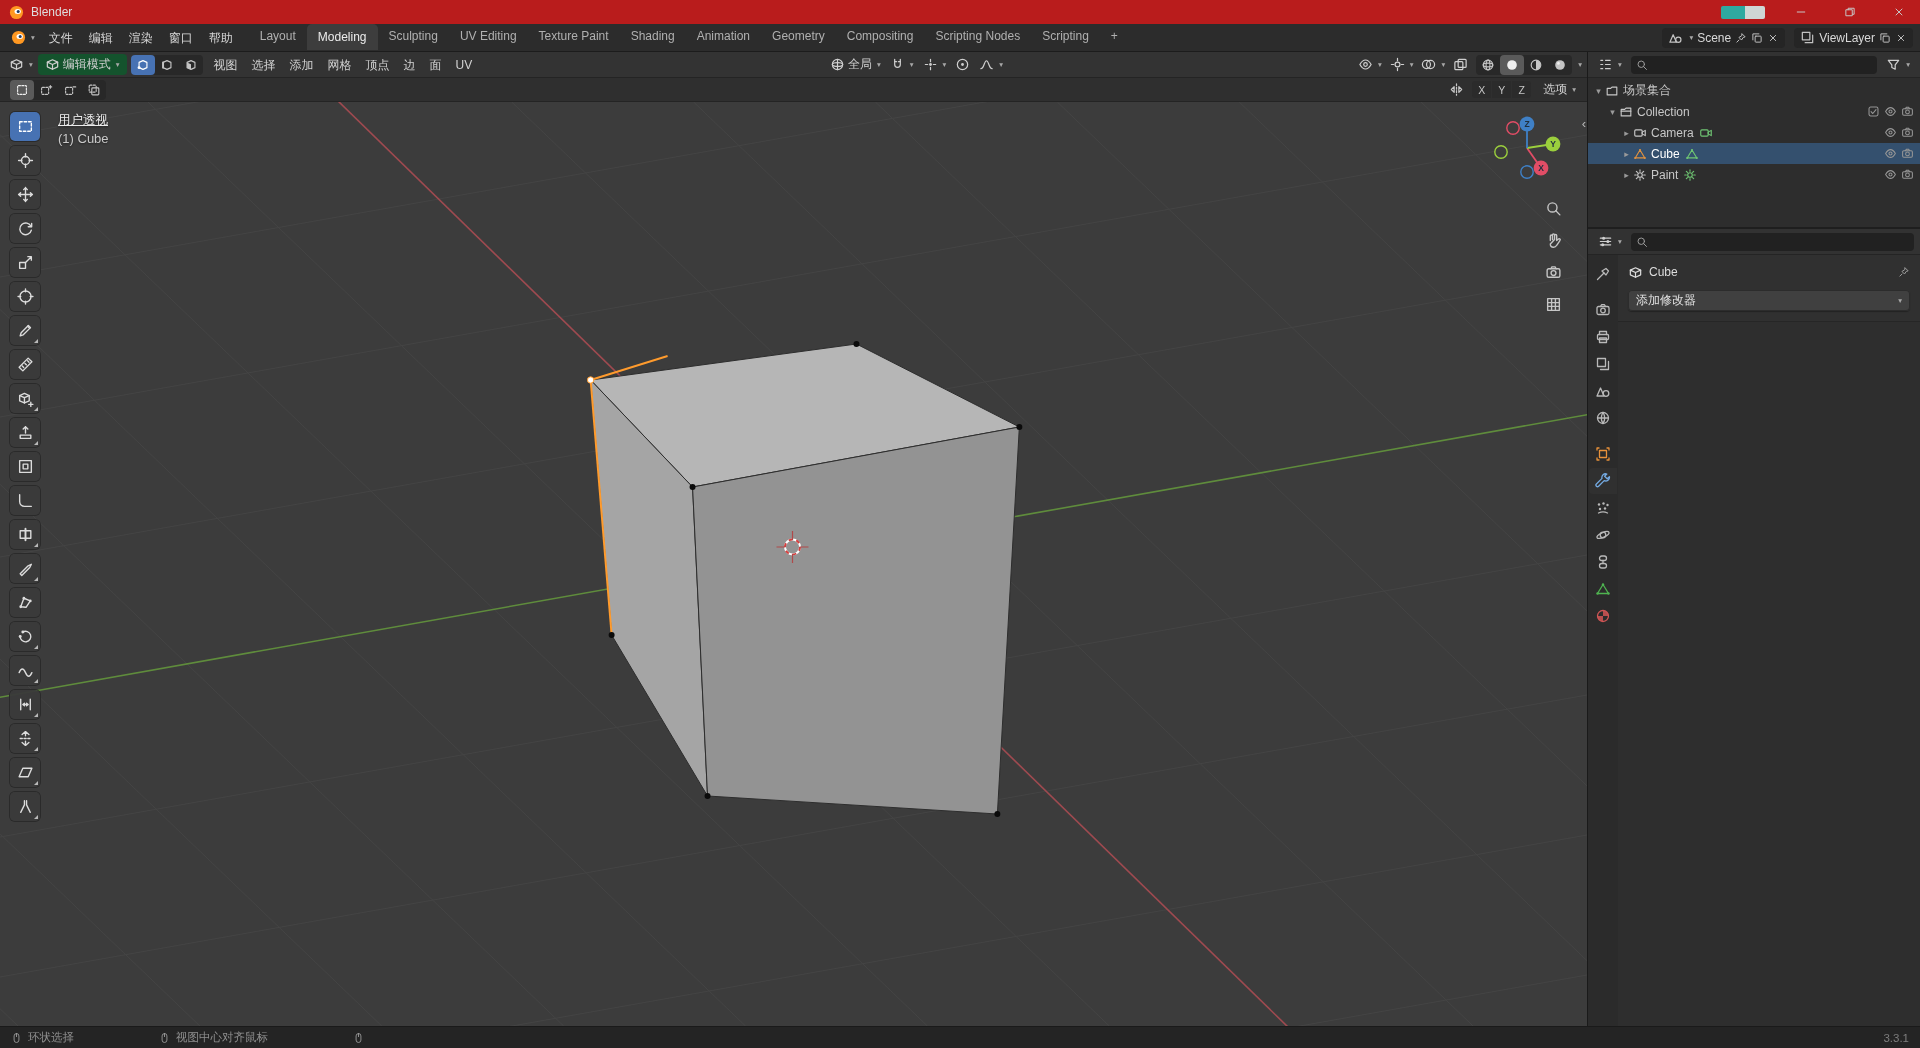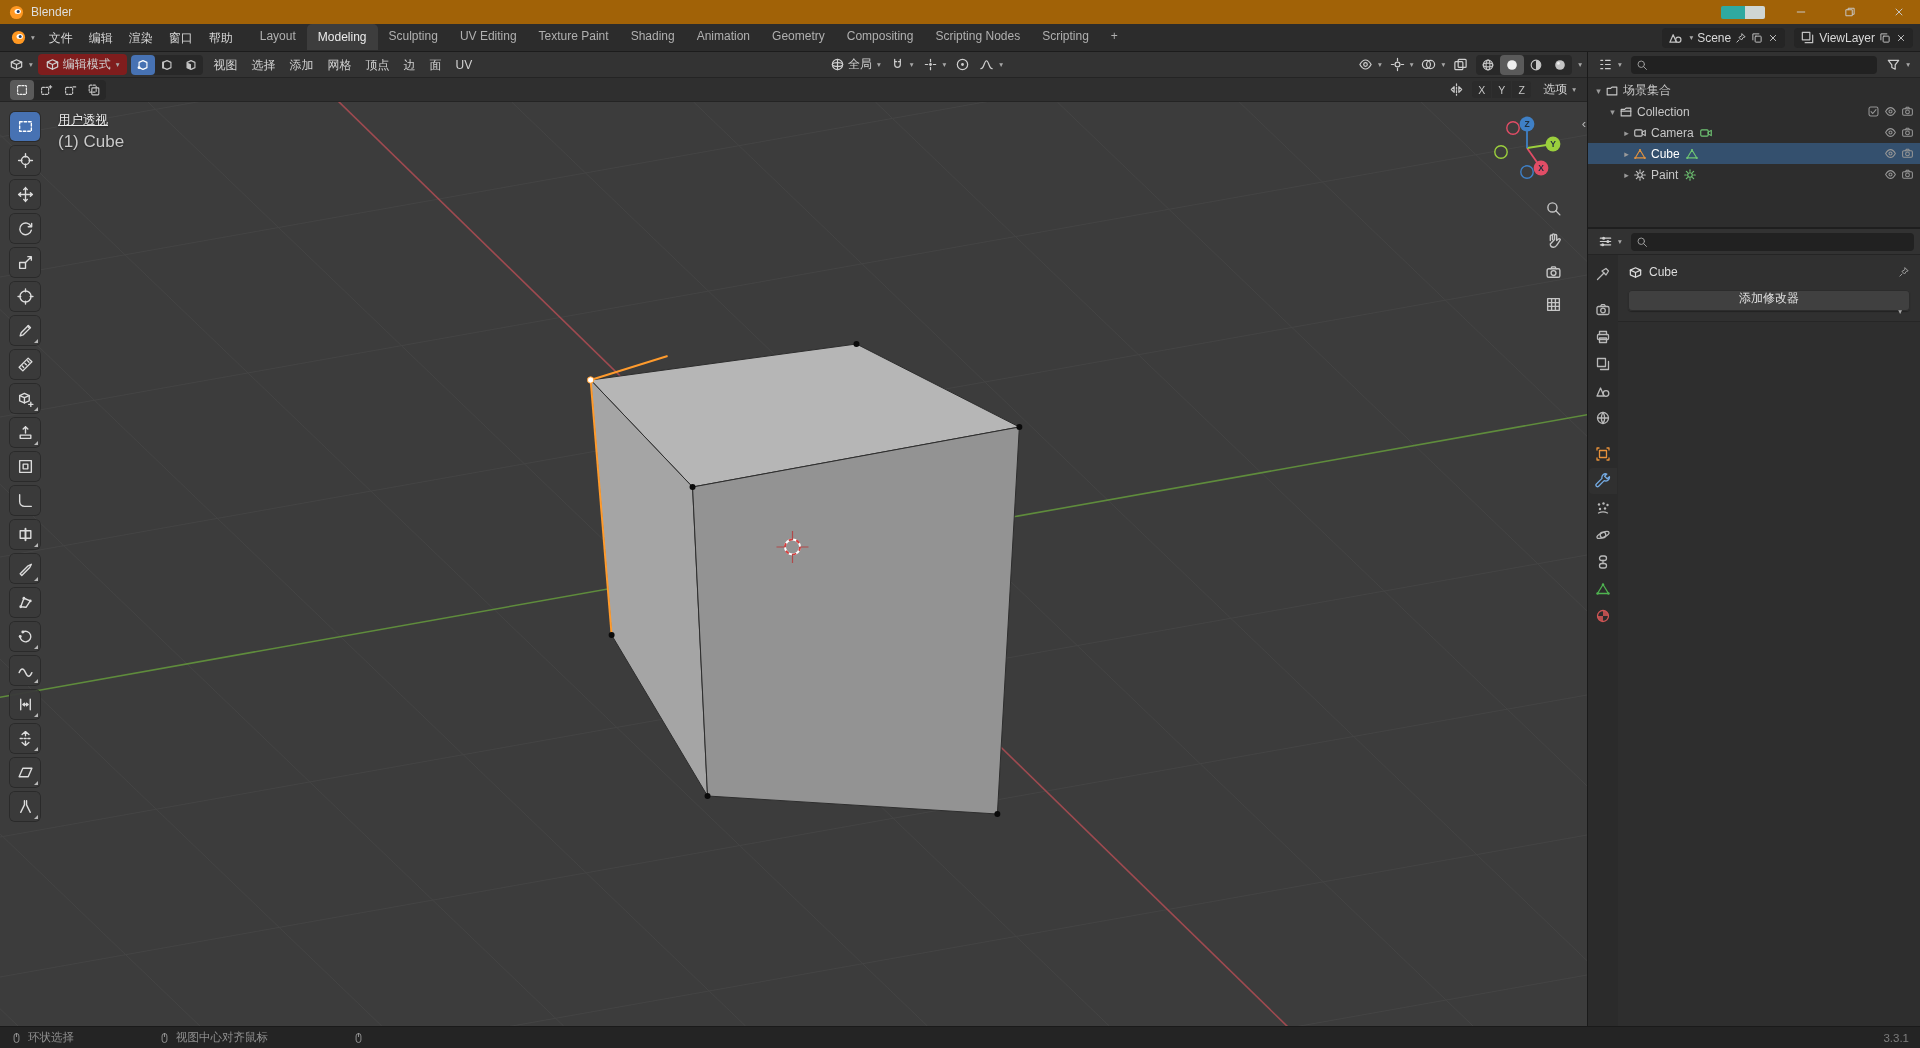--- a/index.html
+++ b/index.html
@@ -7,21 +7,21 @@
   html,body{width:1920px;height:1048px;overflow:hidden;}
   body{background:#2d2d2d;font-family:"Liberation Sans","DejaVu Sans",sans-serif;font-size:12px;color:#c8c8c8;user-select:none;}
 
   .i{display:inline-flex;width:15px;height:15px;flex:none;}
   .i svg{width:100%;height:100%;display:block;}
   .i.sm{width:12px;height:12px;}
   .caret{font-size:7.5px;color:#a8a8a8;margin-left:2px;}
   .flex-sp{flex:1;}
 
   
-  .titlebar{height:24px;display:flex;align-items:center;gap:7px;background:#a16207;padding-left:9px;color:#dedede;}
+  .titlebar{height:24px;display:flex;align-items:center;gap:7px;background:#b91c1c;padding-left:9px;color:#dedede;}
   .titlebar .logo{width:15px;height:15px;}
   .winbtn{width:42px;height:24px;display:flex;align-items:center;justify-content:center;color:#c9c9c9;}
   .winbtn .i{width:12px;height:12px;}
   .tb-widget{width:44px;height:13px;border-radius:2px;background:linear-gradient(90deg,#2fa9a0 0 55%,#cfd6d4 55% 100%);margin-right:8px;}
 
   
   .topbar{height:28px;display:flex;align-items:center;padding:0 7px;background:#2c2c2c;border-bottom:1px solid #1c1c1c;gap:2px;}
   .menu-item{padding:0 8px;line-height:28px;color:#d6d6d6;}
   #wtabs{display:flex;align-items:flex-start;height:100%;margin-left:6px;}
   .wtab{padding:0 11px;height:24px;display:flex;align-items:center;color:#b0b0b0;border-radius:5px 5px 0 0;white-space:nowrap;}
@@ -30,21 +30,21 @@
   .tb-field .i{color:#c2c2c2;}
 
   
   .workspace{display:flex;height:974px;}
   .viewport-area{flex:1;min-width:0;display:flex;flex-direction:column;border-right:1px solid #1a1a1a;}
   .right-panel{width:332px;display:flex;flex-direction:column;background:#2d2d2d;}
 
   
   .vp-header{height:26px;display:flex;align-items:center;gap:1px;padding:0 5px;background:#333;border-bottom:1px solid #242424;}
   .hdr-btn{display:inline-flex;align-items:center;gap:3px;padding:2px 4px;border-radius:4px;color:#cfcfcf;white-space:nowrap;}
-  .mode-dd{background:#7f1d1d;padding:2px 7px;}
+  .mode-dd{background:#14532d;padding:2px 7px;}
   .vp-menus{display:flex;}
   .vp-menu-item{padding:0 7px;color:#d2d2d2;line-height:26px;}
   .seg-group{display:inline-flex;background:#282828;border-radius:4px;margin:0 3px;}
   .seg-btn{display:inline-flex;align-items:center;justify-content:center;width:24px;height:20px;border-radius:4px;color:#c4c4c4;}
   .seg-btn .i{width:14px;height:14px;}
   .seg-btn.active-accent{background:var(--accent);color:#fff;}
   .seg-btn.active-light{background:#5a5a5a;color:#f0f0f0;}
   .vp-toolsettings{height:24px;display:flex;align-items:center;gap:4px;padding:0 7px;background:#2f2f2f;border-bottom:1px solid #242424;}
   .axis-group{display:inline-flex;gap:1px;margin:0 4px;}
   .axis-btn{width:19px;height:17px;background:#2b2b2b;color:#c6c6c6;font-size:10.5px;display:flex;align-items:center;justify-content:center;}
@@ -54,21 +54,21 @@
   
   .vp-canvas{position:relative;flex:1;overflow:hidden;background:#3c3c3c;}
   #scene{position:absolute;inset:0;width:100%;height:100%;}
   .toolbar{position:absolute;left:10px;top:10px;display:flex;flex-direction:column;gap:5px;z-index:5;}
   .tool-btn{position:relative;width:30px;height:29px;border-radius:5px;background:rgba(58,58,58,.95);box-shadow:0 0 0 1px #2a2a2a;display:flex;align-items:center;justify-content:center;color:#dcdcdc;}
   .tool-btn .i{width:17px;height:17px;}
   .tool-btn.active{background:var(--accent);color:#fff;}
   .tool-btn.group::after{content:"";position:absolute;right:2.5px;bottom:2.5px;border-left:4px solid transparent;border-bottom:4px solid #b9b9b9;}
   .vp-labels{position:absolute;left:58px;top:10px;z-index:4;line-height:1.4;text-shadow:0 1px 2px rgba(0,0,0,.45);}
   .vp-label-main{font-size:12.5px;color:#ececec;text-decoration:underline;}
-  .vp-label-sub{font-size:17px;color:#c9c9c9;text-align:center;}
+  .vp-label-sub{font-size:13px;color:#c9c9c9;text-align:center;}
   .nav-gizmo{position:absolute;right:18px;top:4px;z-index:4;}
   .nav-btns{position:absolute;right:25px;top:98px;display:flex;flex-direction:column;gap:12px;z-index:4;color:#c6c6c6;}
   .nav-btn .i{width:17px;height:17px;}
   .collapse-chevron{position:absolute;right:1px;top:14px;color:#b9b9b9;font-size:13px;z-index:4;}
 
   
   .panel-header{height:26px;display:flex;align-items:center;gap:5px;padding:0 6px;background:#323232;border-bottom:1px solid #242424;}
   .search{flex:1;height:18px;display:flex;align-items:center;gap:4px;background:#212121;border-radius:4px;padding:0 5px;color:#8a8a8a;}
   .search .i{width:12px;height:12px;color:#9c9c9c;}
   .search input{flex:1;background:transparent;border:none;outline:none;color:#cfcfcf;font:inherit;}
@@ -86,21 +86,21 @@
   .properties{flex:1;display:flex;flex-direction:column;background:#303030;min-height:0;}
   .props-body{flex:1;display:flex;min-height:0;}
   .props-tabs{width:30px;background:#2b2b2b;display:flex;flex-direction:column;align-items:center;padding-top:6px;gap:1px;}
   .ptab{width:28px;height:26px;display:flex;align-items:center;justify-content:center;color:#b9b9b9;border-radius:4px 0 0 4px;}
   .ptab .i{width:16px;height:16px;}
   .ptab.active{background:#303030;}
   .ptab.gap-after{margin-bottom:9px;}
   .props-content{flex:1;display:flex;flex-direction:column;padding:7px 10px 0;min-width:0;}
   .breadcrumb{display:flex;align-items:center;gap:6px;height:20px;color:#dcdcdc;}
   .breadcrumb .pin{margin-left:auto;color:#9f9f9f;}
-  .add-mod{margin-top:8px;height:21px;background:#404040;display:flex;align-items:center;padding:0 8px;border-radius:4px;color:#e2e2e2;box-shadow:0 1px 1px rgba(0,0,0,.3), inset 0 0 0 1px #2c2c2c;flex-direction:column;}
+  .add-mod{margin-top:8px;height:21px;background:#404040;display:flex;align-items:center;padding:0 8px;border-radius:4px;color:#e2e2e2;box-shadow:0 1px 1px rgba(0,0,0,.3), inset 0 0 0 1px #2c2c2c;}
   .add-mod .caret{margin-left:auto;}
   .props-sep{height:1px;background:#262626;margin:10px -10px 0;}
   .props-rest{flex:1;background:#2e2e2e;margin:0 -10px;}
 
   
   .statusbar{height:22px;display:flex;align-items:center;background:#242424;border-top:1px solid #1a1a1a;padding:0 11px;font-size:11.5px;color:#8f8f8f;}
   .hint{display:inline-flex;align-items:center;gap:6px;margin-right:85px;}
   .hint .i{width:11px;height:14px;color:#9b9b9b;}
   .version{margin-left:auto;color:#7e7e7e;}
 </style>

